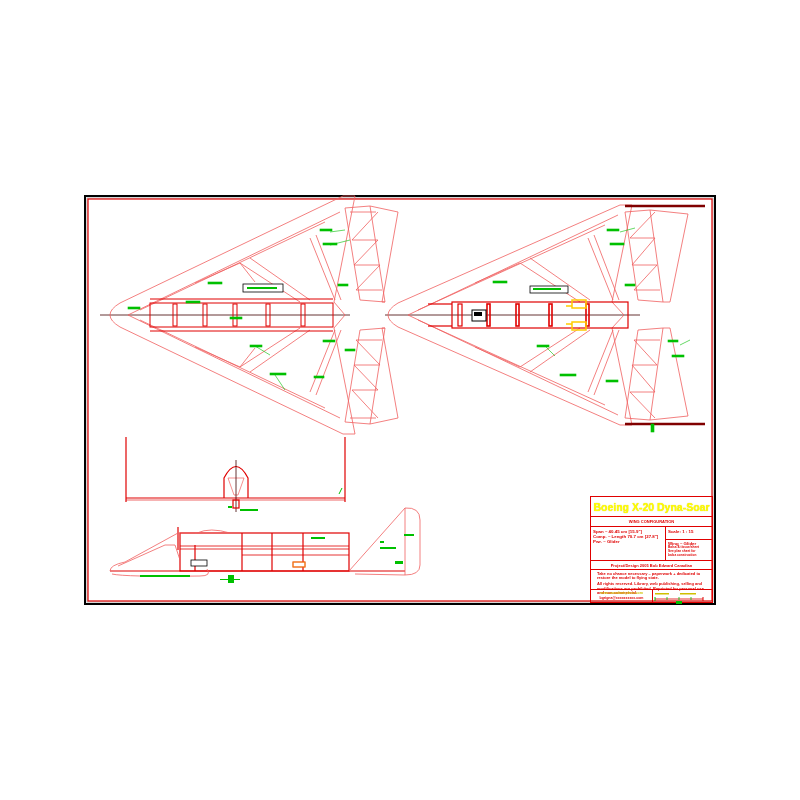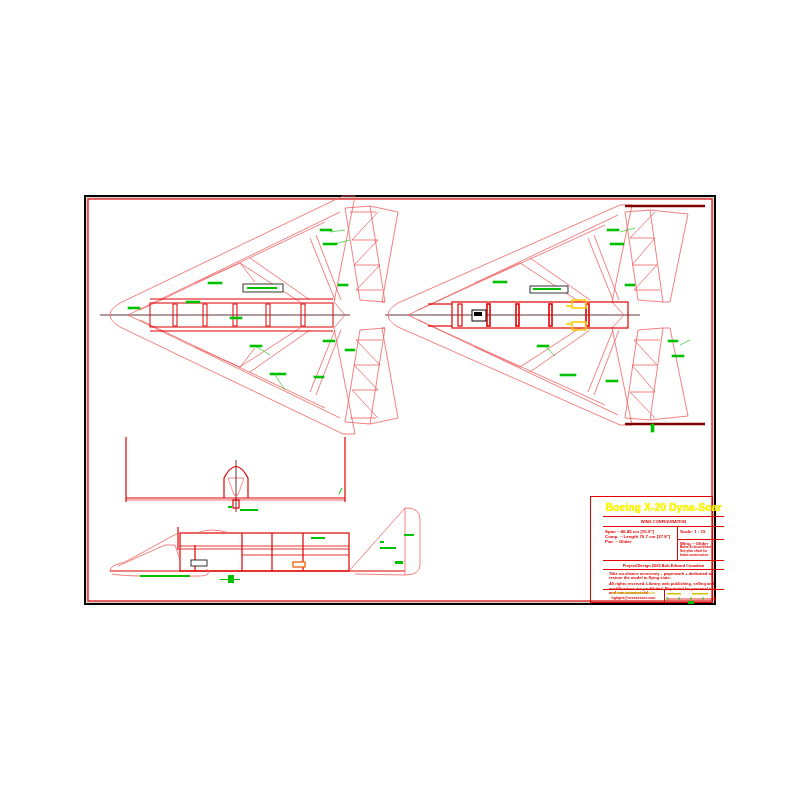--- a/index.html
+++ b/index.html
@@ -1,19 +1,19 @@
 <!DOCTYPE html>
 <html><head>
 <meta charset="utf-8">
 <style>
   html, body { margin:0; padding:0; background:#ffffff; }
   body { width:800px; height:800px; position:relative; overflow:hidden; font-family:"Liberation Sans", sans-serif; }
   #sheet { position:absolute; left:0; top:0; width:800px; height:800px; }
   .tb { position:absolute; left:591px; top:497px; width:121px; height:105px; }
-  .tb-row { position:absolute; left:12px; width:121px; border-bottom:1px solid #e00000; box-sizing:border-box; }
+  .tb-row { position:absolute; left:0; width:121px; border-bottom:1px solid #e00000; box-sizing:border-box; }
   .tb-title { top:0; height:20px; color:#ffff00; font-weight:bold; font-size:10.5px; line-height:20px; text-align:center; text-shadow:0 0 1px #d0c000; }
   .tb-sub { top:20px; height:10px; color:#e00000; font-size:4px; line-height:10px; text-align:center; font-weight:bold; }
   .tb-spec { top:30px; height:34px; }
   .tb-spec .l { position:absolute; left:0; top:0; width:75px; height:34px; border-right:1px solid #e00000; box-sizing:border-box; padding:2px 2px; }
   .tb-spec .r { position:absolute; left:75px; top:0; width:46px; height:34px; padding:2px 2px; box-sizing:border-box; }
   .tb-spec .r .sep { position:absolute; left:0; right:0; top:12px; border-top:1px solid #e00000; }
   .tiny { color:#e00000; font-size:4.4px; line-height:5px; font-weight:bold; white-space:nowrap; }
   .tb-design { top:64px; height:9px; color:#e00000; font-size:4px; line-height:9px; text-align:center; font-weight:bold; }
   .tb-notes { top:73px; height:20px; padding:2px 6px; box-sizing:border-box; }
   .tb-notes p { margin:0 0 2px 0; color:#e00000; font-size:4px; line-height:4.2px; font-weight:bold; }

